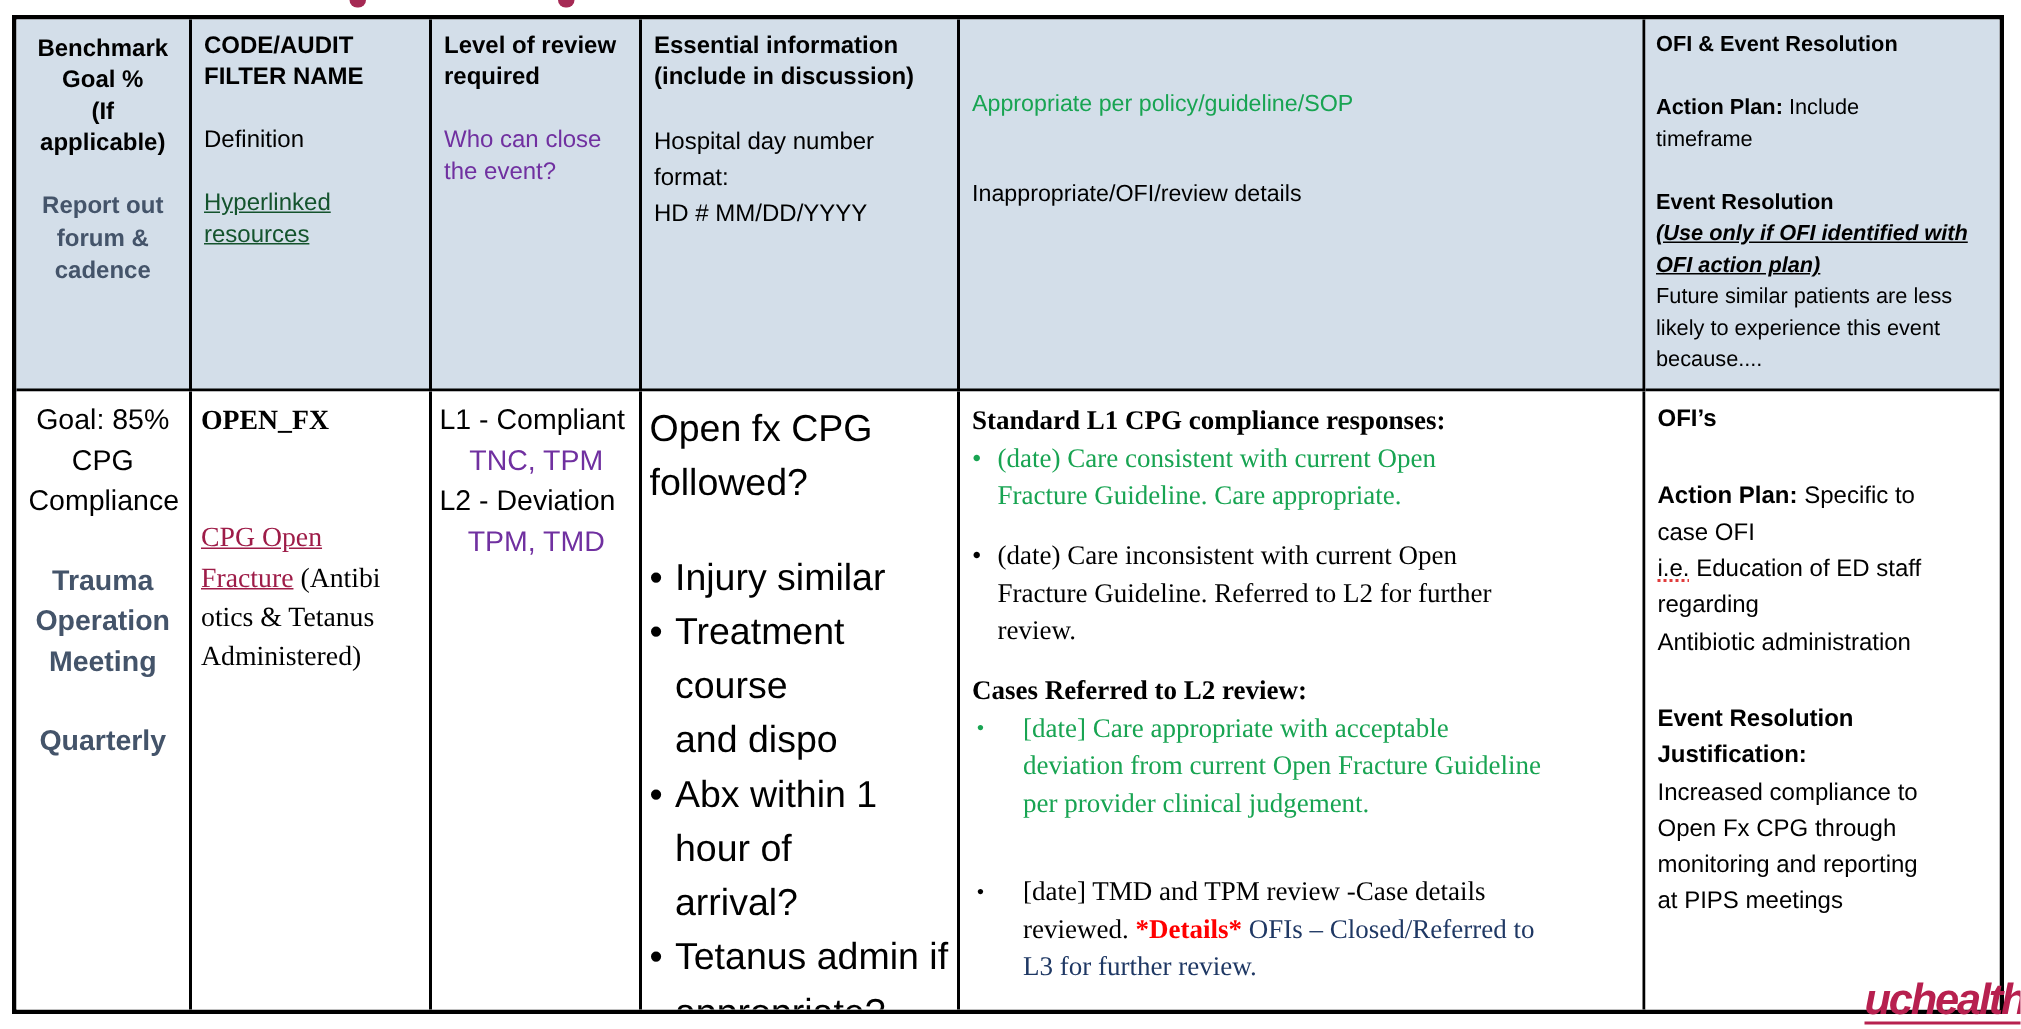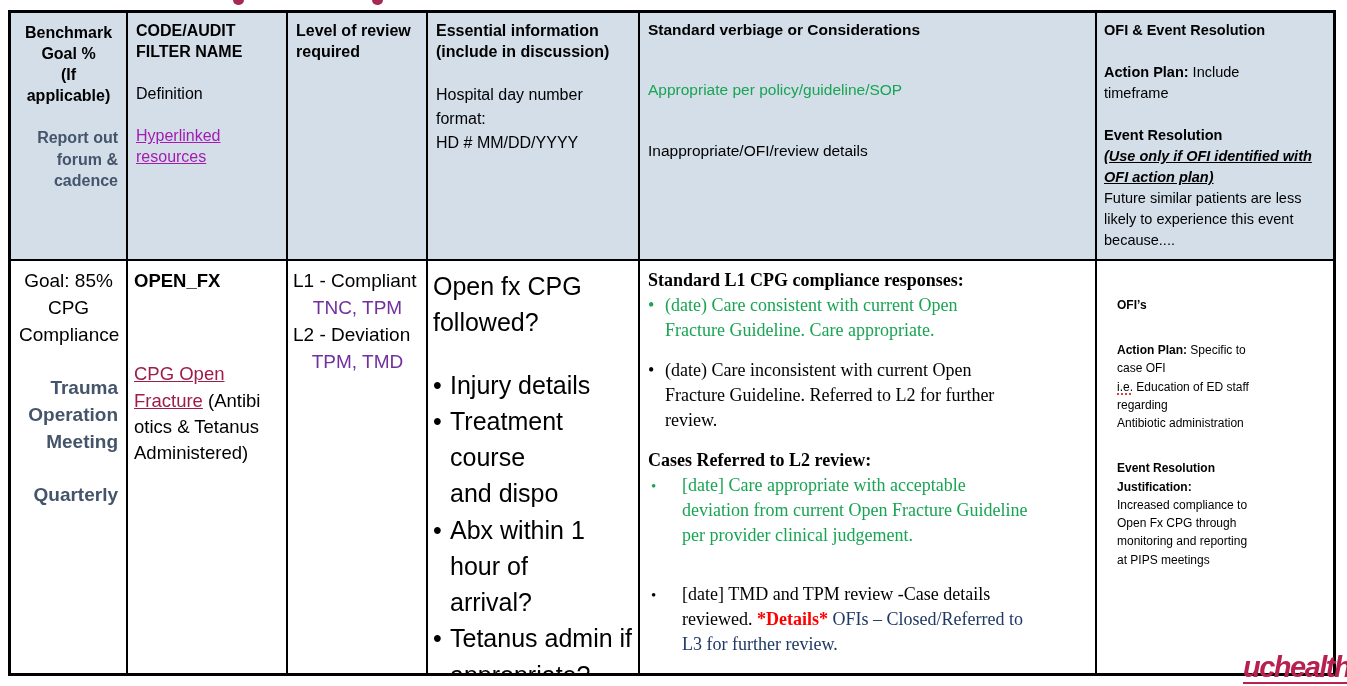--- a/index.html
+++ b/index.html
@@ -37,55 +37,55 @@
   .hd {
     background:#d3dee9;
     border-bottom:2.5px solid #000;
     font-size:16px;
     line-height:1.32;
   }
   .bd { background:#ffffff; font-size:19px; line-height:1.42; }
   .center { text-align:center; }
 
   
-  .slate  { color:#44546a;text-align:right; }
+  .slate  { color:#44546a; }
   .purple { color:#7030a0; }
   .green  { color:#18a452; }
   .navy   { color:#1f3864; }
   .red    { color:#ff0000; }
   .link-blue {
-    color:#a21caf; text-decoration:underline; cursor:pointer;margin-top:12px;
+    color:#14532d; text-decoration:underline; cursor:pointer;margin-top:12px;
   }
   .link-maroon {
     color:#9e1c48; text-decoration:underline; cursor:pointer;
   }
   .note-italic {
     font-style:italic; text-decoration:underline;
   }
   .sq { text-decoration:underline dotted #e03b3b 1.5px; text-underline-offset:3px; }
 
   
   .mth  { margin-top:21px; }   
   .mt1  { margin-top:26px; }   
-  .mt2  { margin-top:67px; }   
+  .mt2  { margin-top:52px; }   
 
   
   .c1h { padding-top:9px; }
   .c4h .fmt { line-height:1.5; }
   .c5h { font-size:15.5px; }
   .c5h .mth { margin-top:40px; }
   .c6h { font-size:14.5px; line-height:1.45; padding-left:7px; }
 
-  .c2b { font-size:18.5px; padding-left:6px; padding-right:4px; }
+  .c2b { font-size:18.5px; padding-left:6px; padding-right:4px;font-family:Liberation Serif, serif; }
   .c3b { padding-left:5px; padding-right:4px; }
   .c4b { font-size:25px; padding-left:5px; padding-right:4px; line-height:1.45; }
   .c5b { font-size:18px; line-height:25px; padding-left:8px; padding-right:4px;font-family:Liberation Serif, serif; }
   .c5b .mt1 { margin-top:15px; }
   .c5b .mtb { margin-top:34px; }
-  .c6b { font-size:12px; line-height:1.52; padding-left:20px;margin-top:28px; }
+  .c6b { font-size:16px; line-height:1.52; padding-left:8px; }
   .c6b .mt1 { margin-top:27px; }
 
   
   .li { display:flex; }
   .li .dot { width:17px; flex:0 0 17px; }
   .li2 { display:flex; }
   .li2 .dot2 { width:34px; flex:0 0 34px; font-size:15px; padding-left:3px; padding-top:1px; }
   .li .t, .li2 .t { flex:1 1 auto; }
 
   .logo {
@@ -119,32 +119,33 @@
     <div class="b pl">CODE/AUDIT
 FILTER NAME</div>
     <div class="pl mth">Definition</div>
     <div class="mth"><span class="link-blue pl">Hyperlinked
 resources</span></div>
   </div>
 
   <div class="cell hd">
     <div class="b pl">Level of review
 required</div>
+    <div class="pl purple mth">Who can close
+the event?</div>
   </div>
 
   <div class="cell hd c4h">
     <div class="b pl">Essential information
 (include in discussion)</div>
     <div class="pl fmt mth">Hospital day number
 format:
 HD # MM/DD/YYYY</div>
   </div>
 
   <div class="cell hd c5h">
-    <div class="b pl">Standard verbiage or Considerations</div>
     <div class="pl green mth">Appropriate per policy/guideline/SOP</div>
     <div class="pl mth">Inappropriate/OFI/review details</div>
   </div>
 
   <div class="cell hd c6h last">
     <div class="b pl">OFI &amp; Event Resolution</div>
     <div class="mth"><b class="pl">Action Plan:</b><span class="pl"> Include
 timeframe</span></div>
     <div class="b pl mth">Event Resolution</div>
     <div class="b pl note-italic">(Use only if OFI identified with
@@ -176,21 +177,21 @@
     <div class="pl">L1 - Compliant</div>
     <div class="pl purple center">TNC, TPM</div>
     <div class="pl">L2 - Deviation</div>
     <div class="pl purple center">TPM, TMD</div>
   </div>
 
   <div class="cell bd c4b">
     <div class="pl">Open fx CPG followed?</div>
     <div class="li mt1">
         <span class="dot">•</span>
-        <span class="t pl">Injury details</span>
+        <span class="t pl">Injury similar</span>
       </div>
     <div class="li">
         <span class="dot">•</span>
         <span class="t pl">Treatment course
 and dispo</span>
       </div>
     <div class="li">
         <span class="dot">•</span>
         <span class="t pl">Abx within 1 hour of
 arrival?</span>

